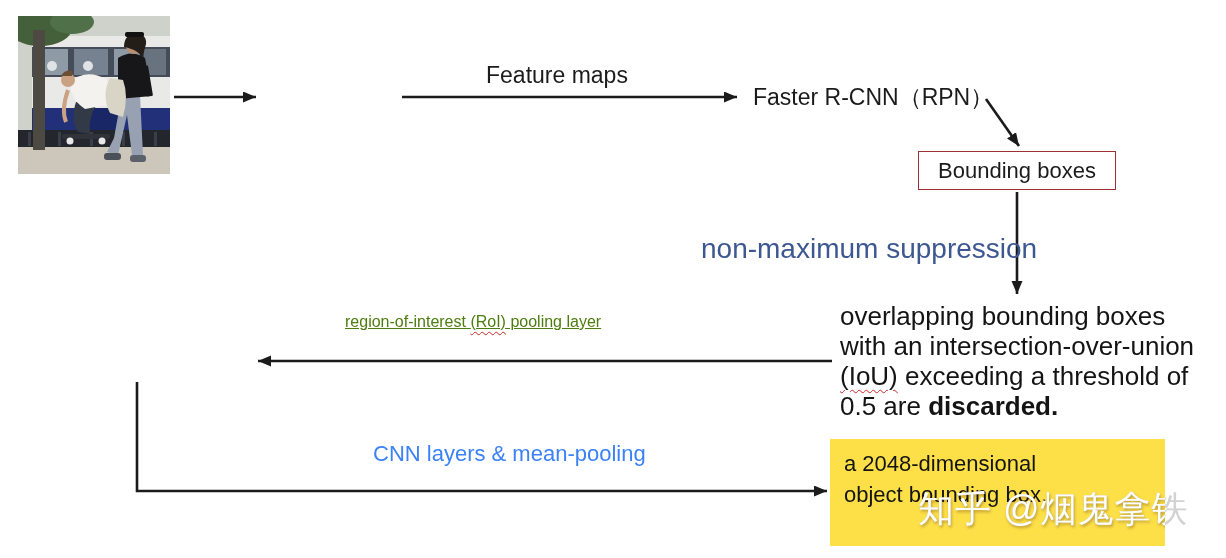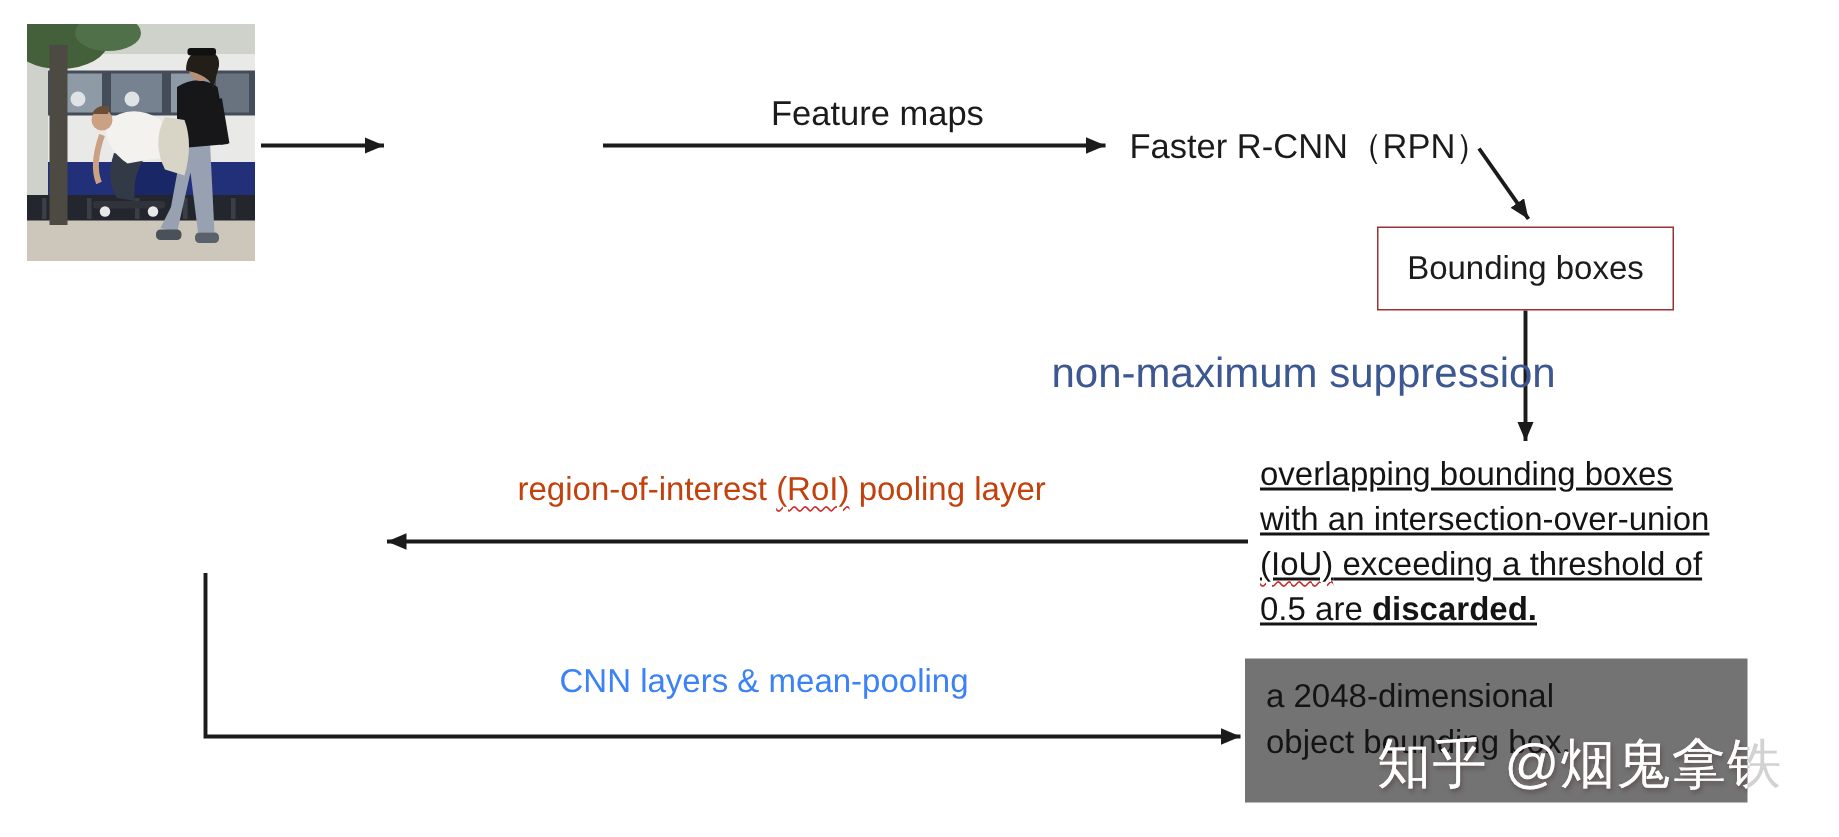--- a/index.html
+++ b/index.html
@@ -5,41 +5,41 @@
   html,body{margin:0;padding:0;background:#ffffff;}
   #canvas{
     position:relative;width:1226px;height:558px;background:#ffffff;
     font-family:"Liberation Sans", sans-serif;color:#1b1b1b;overflow:hidden;
   }
   .abs{position:absolute;white-space:nowrap;}
   .lbl{font-size:23px;}
   #arrow-layer{position:absolute;left:0;top:0;pointer-events:none;}
   #input-photo{position:absolute;left:18px;top:16px;}
   #bbox-node{
-    position:absolute;left:918px;top:151px;width:198px;height:56px;
+    position:absolute;left:918px;top:151px;width:198px;height:39px;
     border:1.6px solid #9b3134;background:#fff;display:flex;align-items:center;justify-content:center;
     font-size:22px;box-sizing:border-box;
   }
   #nms-label{left:701px;top:233px;font-size:28px;color:#3d5791;}
-  #roi-label{left:345px;top:313px;font-size:22px;color:#c2410c;}
+  #roi-label{left:345px;top:313px;font-size:16px;color:#4d7c0f;text-decoration:underline;}
   #cnn-label{left:373px;top:441px;font-size:22px;color:#3b82f6;}
-  #feature-maps-label{left:486px;top:62px;margin-left:28px;}
+  #feature-maps-label{left:486px;top:62px;}
   #resnet-node{left:260px;top:84px;}
   #faster-rcnn-node{left:753px;top:82px;}
   #same-size-node{left:30px;top:348px;}
   #overlap-text{
-    position:absolute;left:840px;top:301px;font-size:22px;line-height:30px;color:#141414;text-decoration:underline;
+    position:absolute;left:840px;top:301px;font-size:26px;line-height:30px;color:#141414;
   }
   .wavy{
     text-decoration-line:underline;text-decoration-style:wavy;
     text-decoration-color:#cc2a2a;text-decoration-thickness:1px;text-underline-offset:4px;
   }
   .bold{font-weight:700;}
   #red-box{
-    position:absolute;left:830px;top:439px;width:335px;height:96px;background:#737373;
+    position:absolute;left:830px;top:439px;width:335px;height:107px;background:#fde047;
     box-sizing:border-box;padding:9px 0 0 14px;font-size:22px;line-height:31px;color:#141414;
   }
   .wm{left:918px;top:485px;font-size:36px;letter-spacing:1px;width:300px;}
   #watermark-gray{color:#d2d2d2;}
   #watermark-white{
     color:#ffffff;clip-path:inset(0 53px 0 0);
     text-shadow:1px 2px 3px rgba(60,20,20,0.35);
   }
 </style>
 </head>

